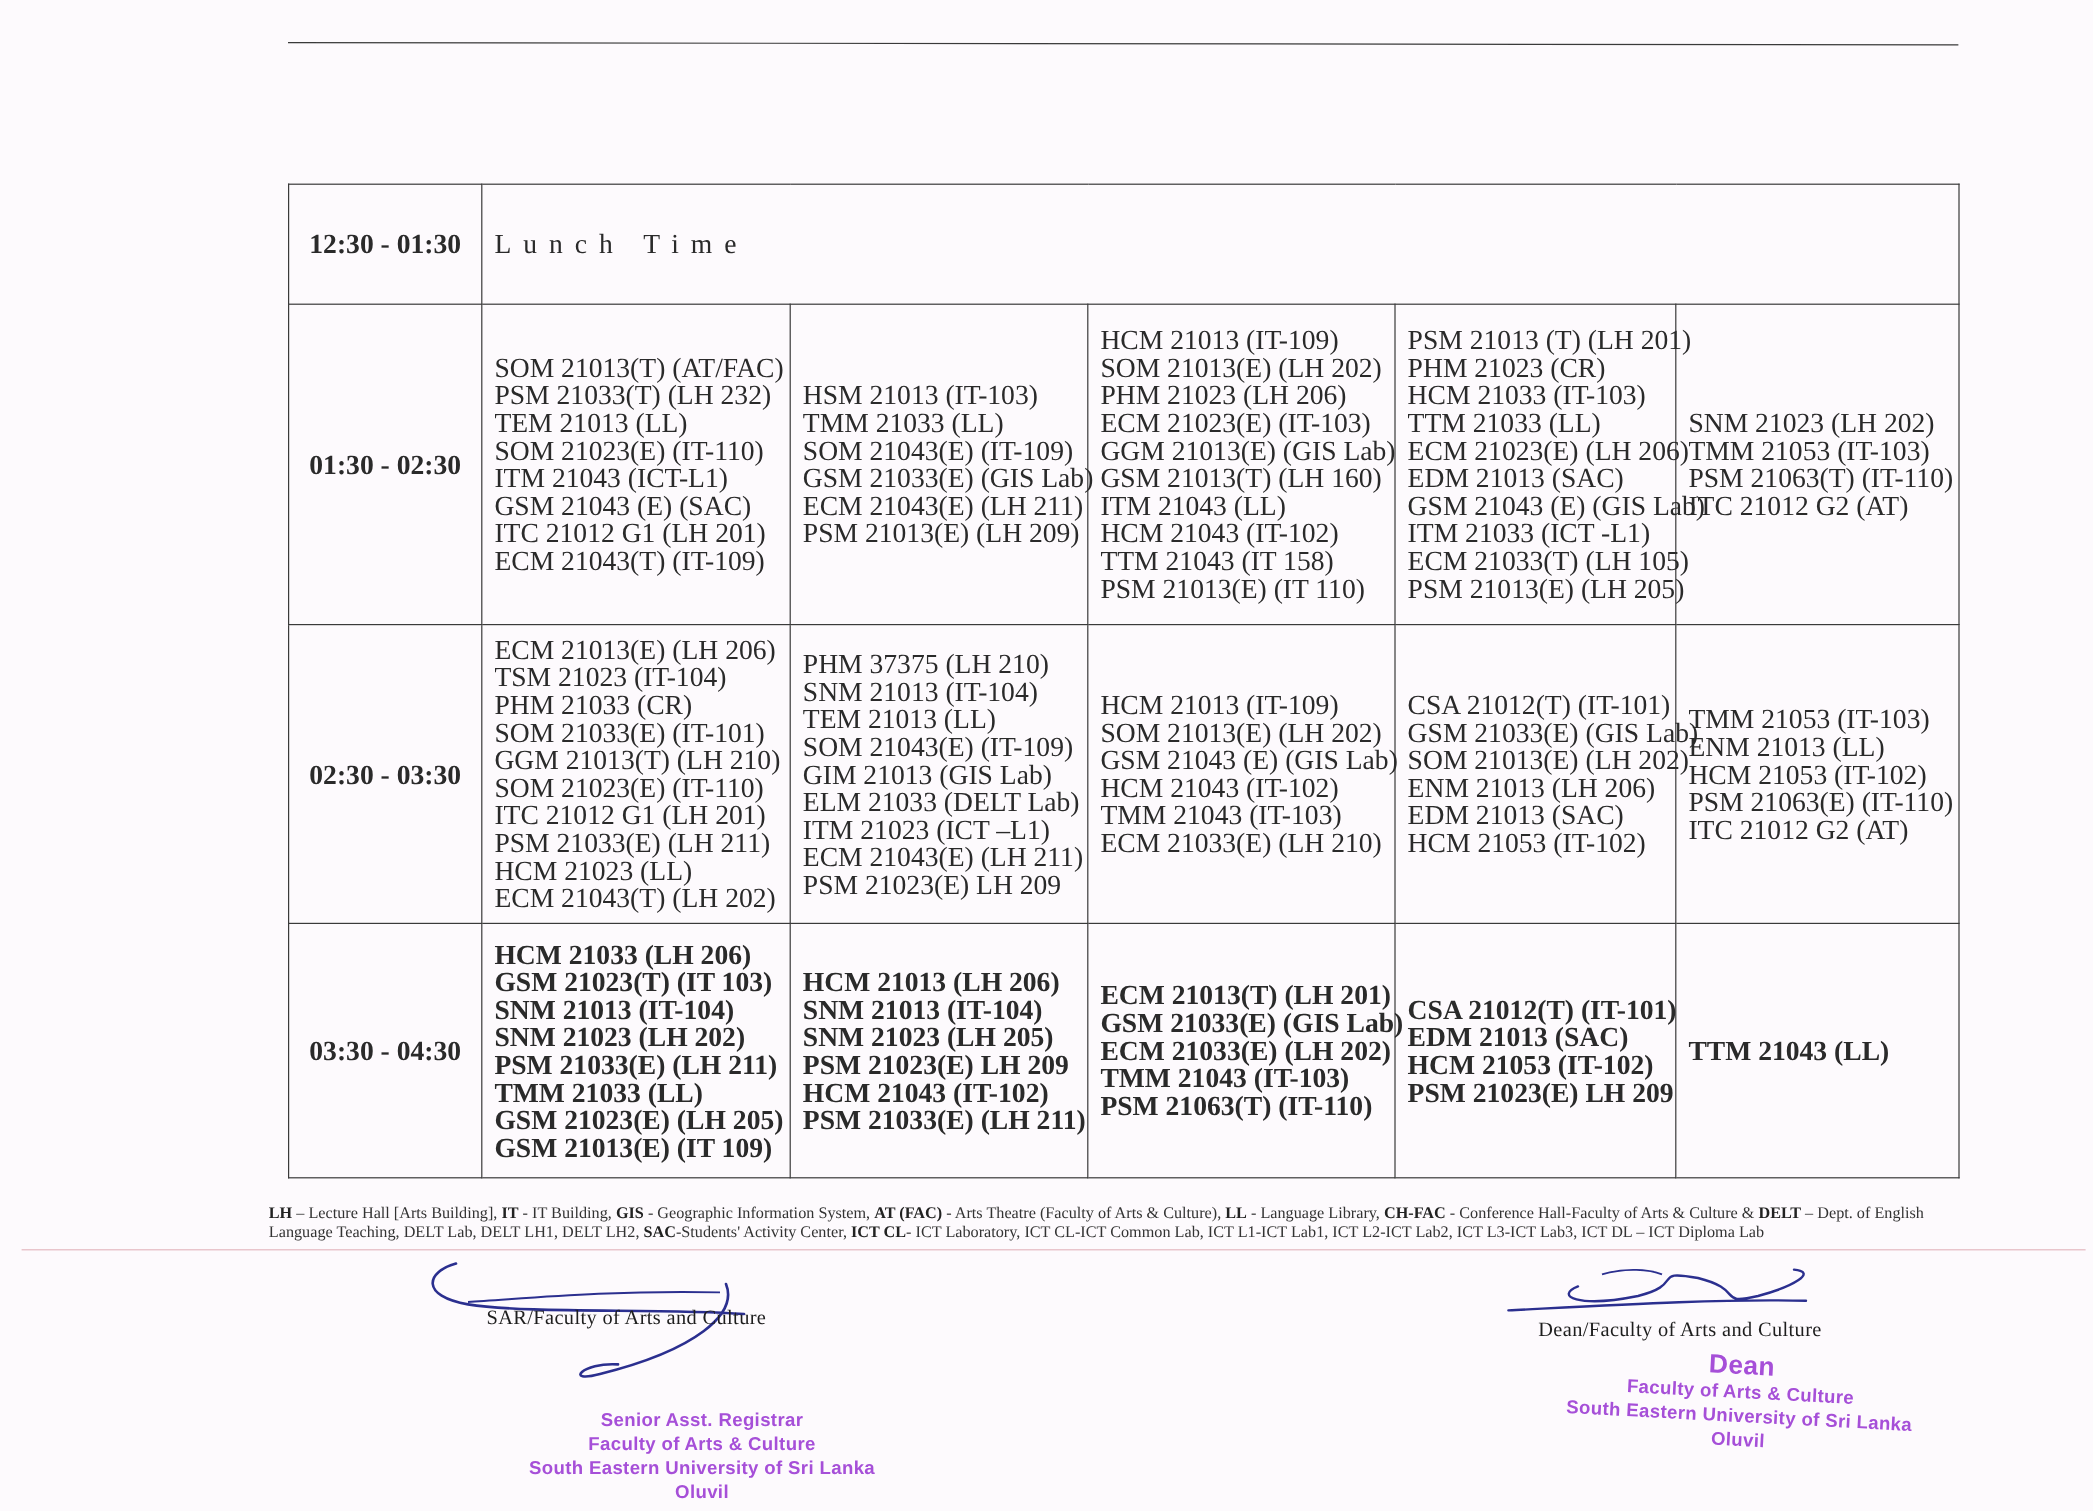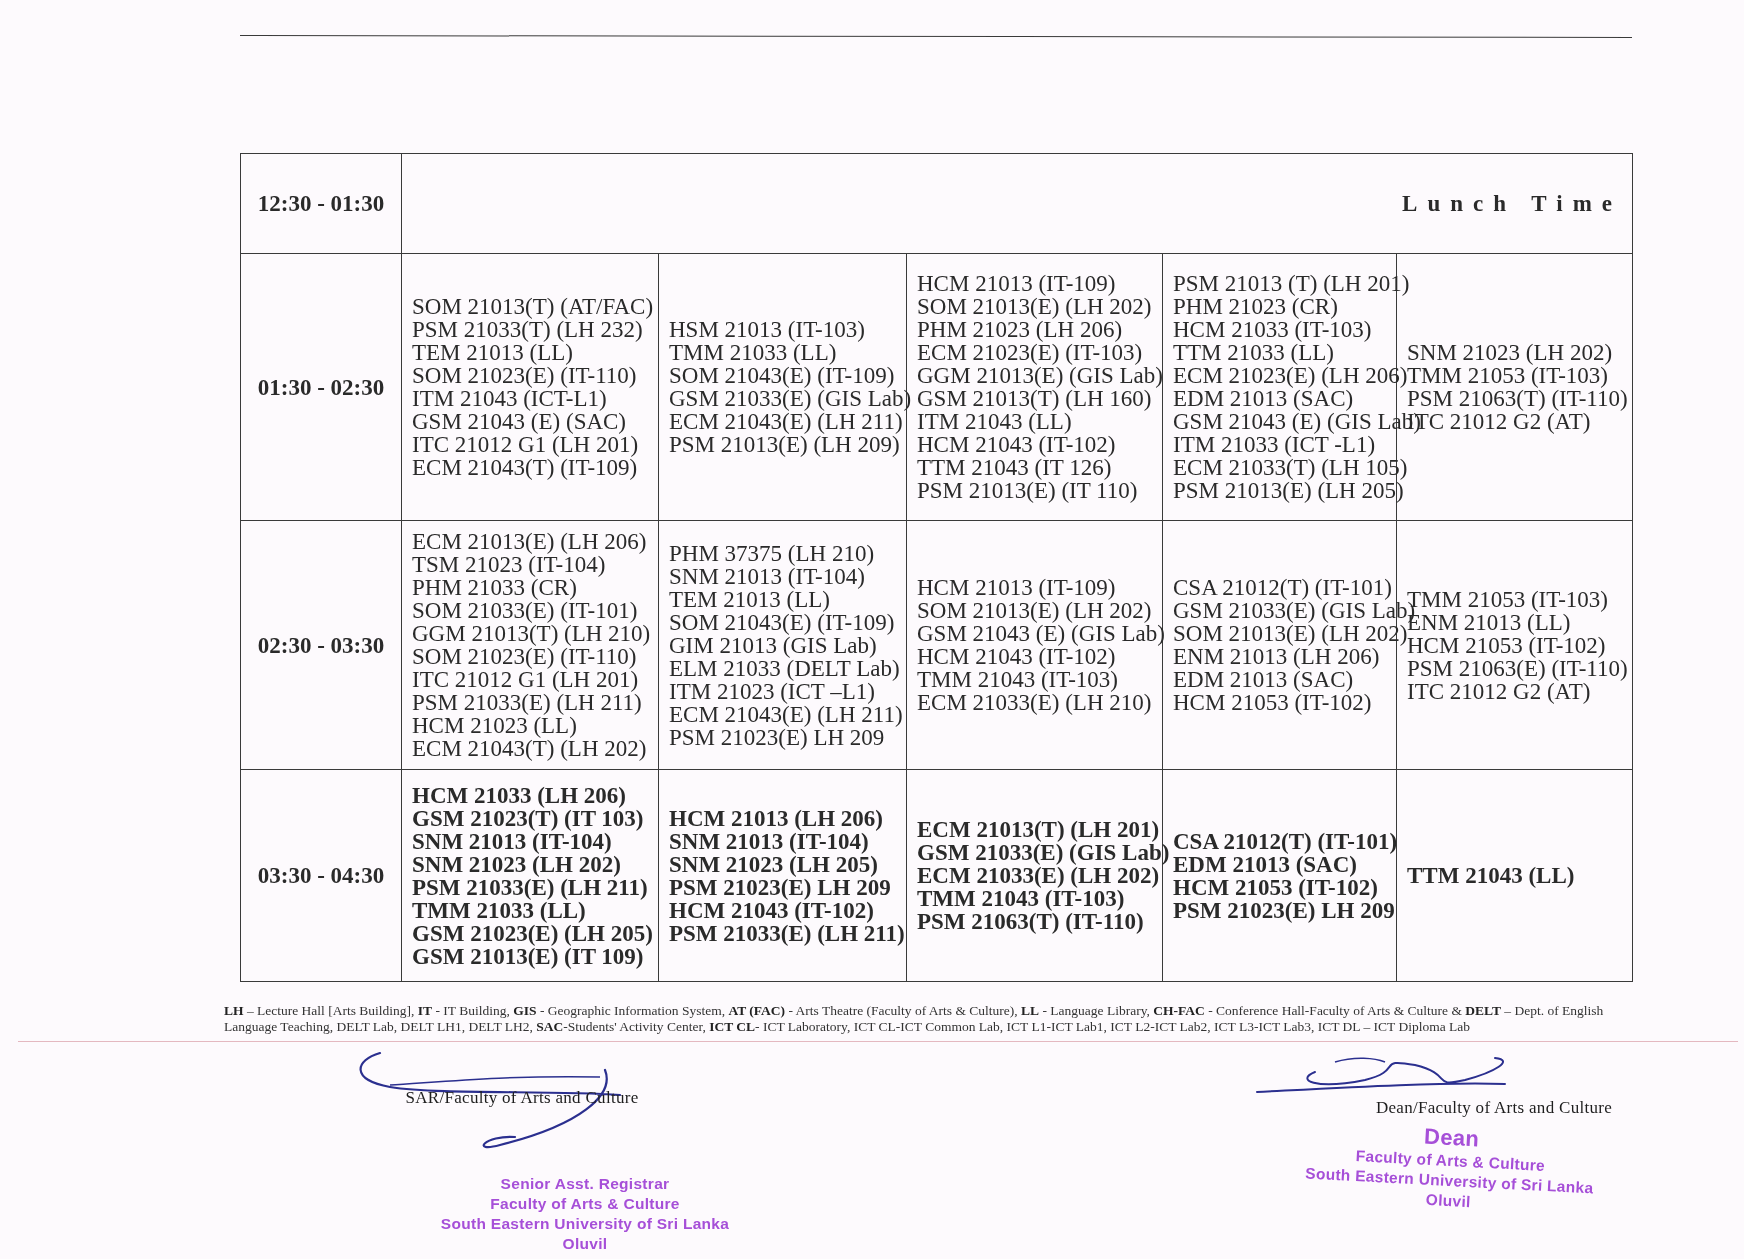--- a/index.html
+++ b/index.html
@@ -22,21 +22,21 @@
     font-size:23px; line-height:23px; padding:0 10px;
   }
   td.time {
     text-align:center; font-weight:bold; font-size:16.5px; padding:0;
   }
   tr.lunch td { height:99px; }
   tr.r1 td { height:266px; }
   tr.r2 td { height:248px; }
   tr.r3 td { height:211px;font-weight:bold; }
   td.lunch-cell {
-    text-align:right; font-weight:bold; letter-spacing:10px; font-size:17px;
+    text-align:left; font-weight:normal; letter-spacing:10px; font-size:17px;
   }
   .entry { display:block; white-space:nowrap; }
   .legend {
     position:absolute; left:224px; top:1003px; width:1430px;
     font-size:13.5px; line-height:16px; color:#333;
   }
   .legend b { font-weight:bold; color:#222; }
   .pink-rule {
     position:absolute; left:18px; top:1041px; width:1720px; height:0;
     border-top:1px solid #e4b8c0;
@@ -91,21 +91,21 @@
         </td>
     <td>
           <span class="entry">HCM 21013 (IT-109)</span>
           <span class="entry">SOM 21013(E) (LH 202)</span>
           <span class="entry">PHM 21023 (LH 206)</span>
           <span class="entry">ECM 21023(E) (IT-103)</span>
           <span class="entry">GGM 21013(E) (GIS Lab)</span>
           <span class="entry">GSM 21013(T) (LH 160)</span>
           <span class="entry">ITM 21043 (LL)</span>
           <span class="entry">HCM 21043 (IT-102)</span>
-          <span class="entry">TTM 21043 (IT 126)</span>
+          <span class="entry">TTM 21043 (IT 158)</span>
           <span class="entry">PSM 21013(E) (IT 110)</span>
         </td>
     <td>
           <span class="entry">PSM 21013 (T) (LH 201)</span>
           <span class="entry">PHM 21023 (CR)</span>
           <span class="entry">HCM 21033 (IT-103)</span>
           <span class="entry">TTM 21033 (LL)</span>
           <span class="entry">ECM 21023(E) (LH 206)</span>
           <span class="entry">EDM 21013 (SAC)</span>
           <span class="entry">GSM 21043 (E) (GIS Lab)</span>
@@ -223,21 +223,21 @@
   <div>Senior Asst. Registrar</div>
   <div>Faculty of Arts &amp; Culture</div>
   <div>South Eastern University of Sri Lanka</div>
   <div>Oluvil</div>
 </div>
 
 <svg class="sig" style="left:1255px;top:1050px;" width="270" height="60" viewBox="0 0 270 60">
   <path d="M2 42 C 80 38, 180 32, 250 34 M 60 22 C 40 30, 60 40, 110 30 C 150 20, 120 8, 160 15 C 200 25, 175 38, 210 30 C 240 22, 260 10, 240 8" fill="none" stroke="#2b2f8f" stroke-width="2" stroke-linecap="round"></path>
   <path d="M80 12 C 100 6, 120 8, 130 12" fill="none" stroke="#2b2f8f" stroke-width="1.6"></path>
 </svg>
-<div class="sig-block" style="left:1344px;top:1098px;width:300px;">
+<div class="sig-block" style="left:1250px;top:1098px;width:300px;">
   <div class="sig-title">Dean/Faculty of Arts and Culture</div>
 </div>
 <div class="sig-block stamp" style="left:1270px;top:1125px;width:360px;transform:rotate(3deg);">
   <div class="stamp-dean-big">Dean</div>
   <div>Faculty of Arts &amp; Culture</div>
   <div>South Eastern University of Sri Lanka</div>
   <div>Oluvil</div>
 </div>
 
 </body></html>

